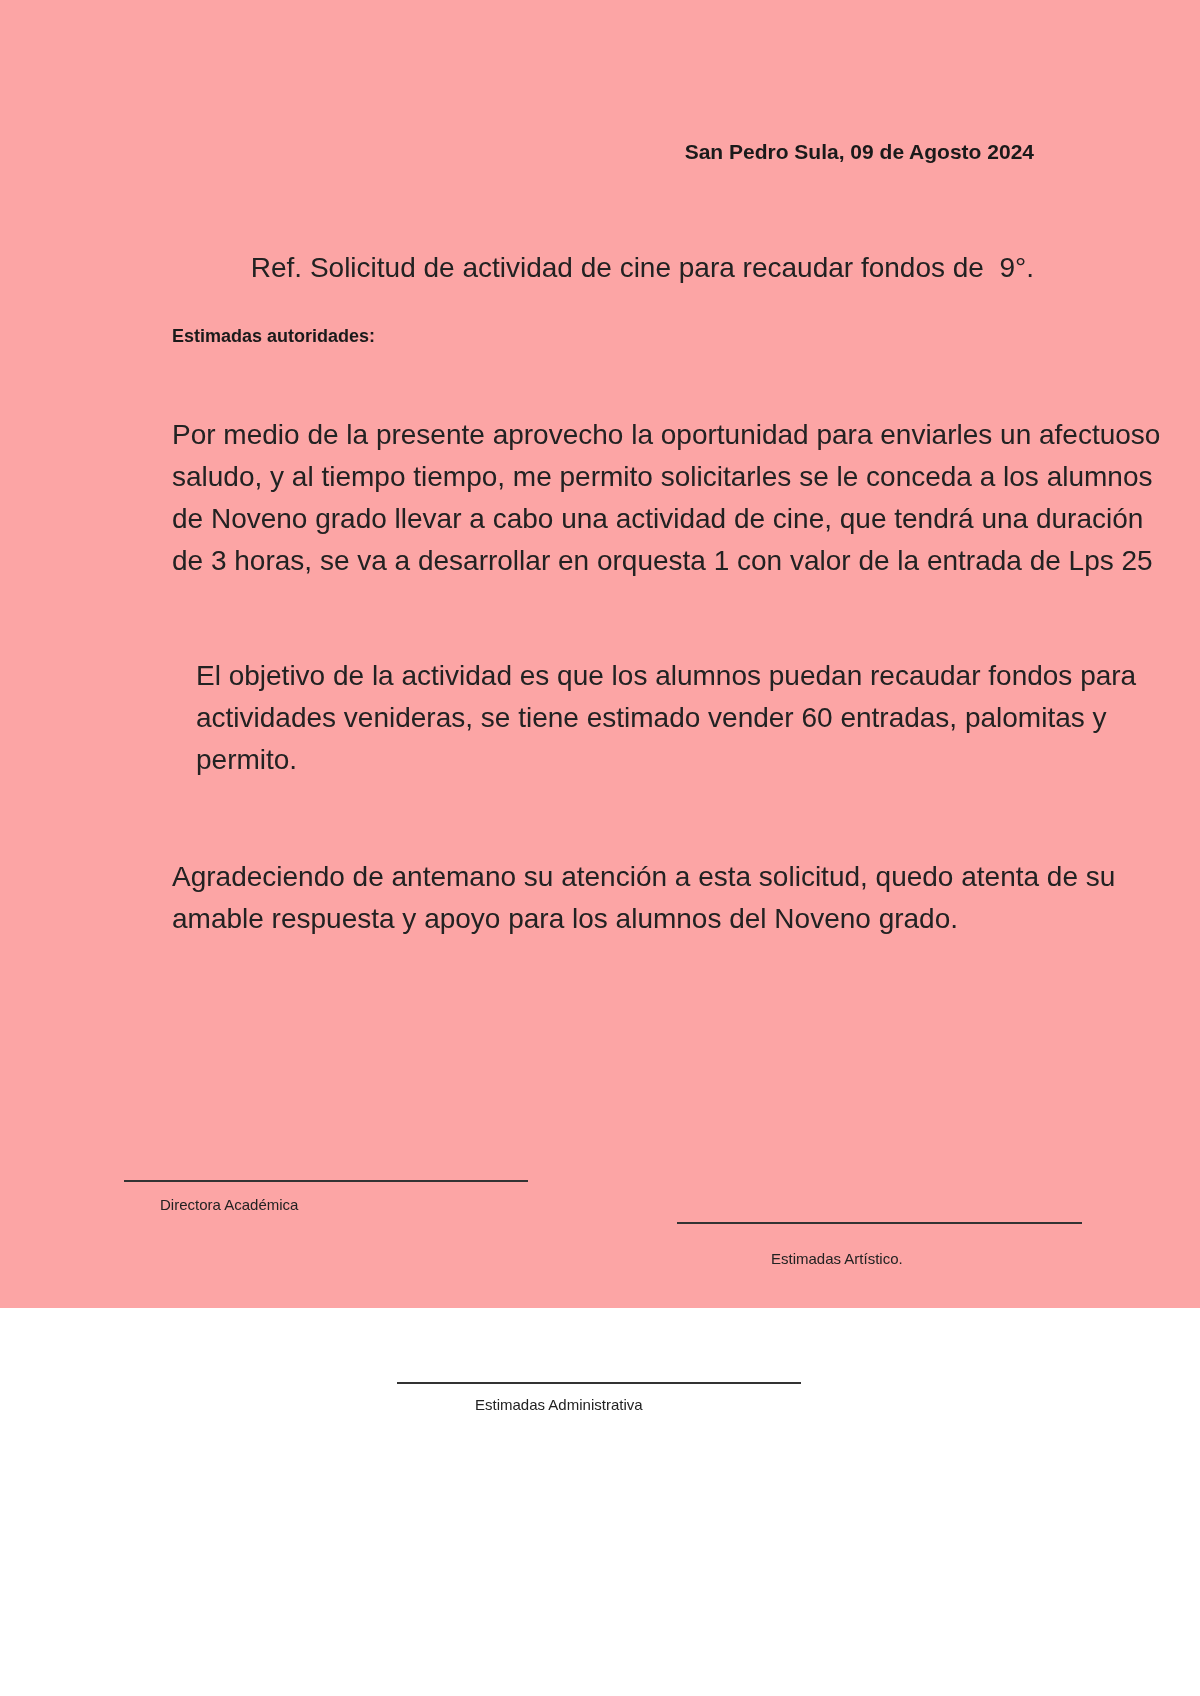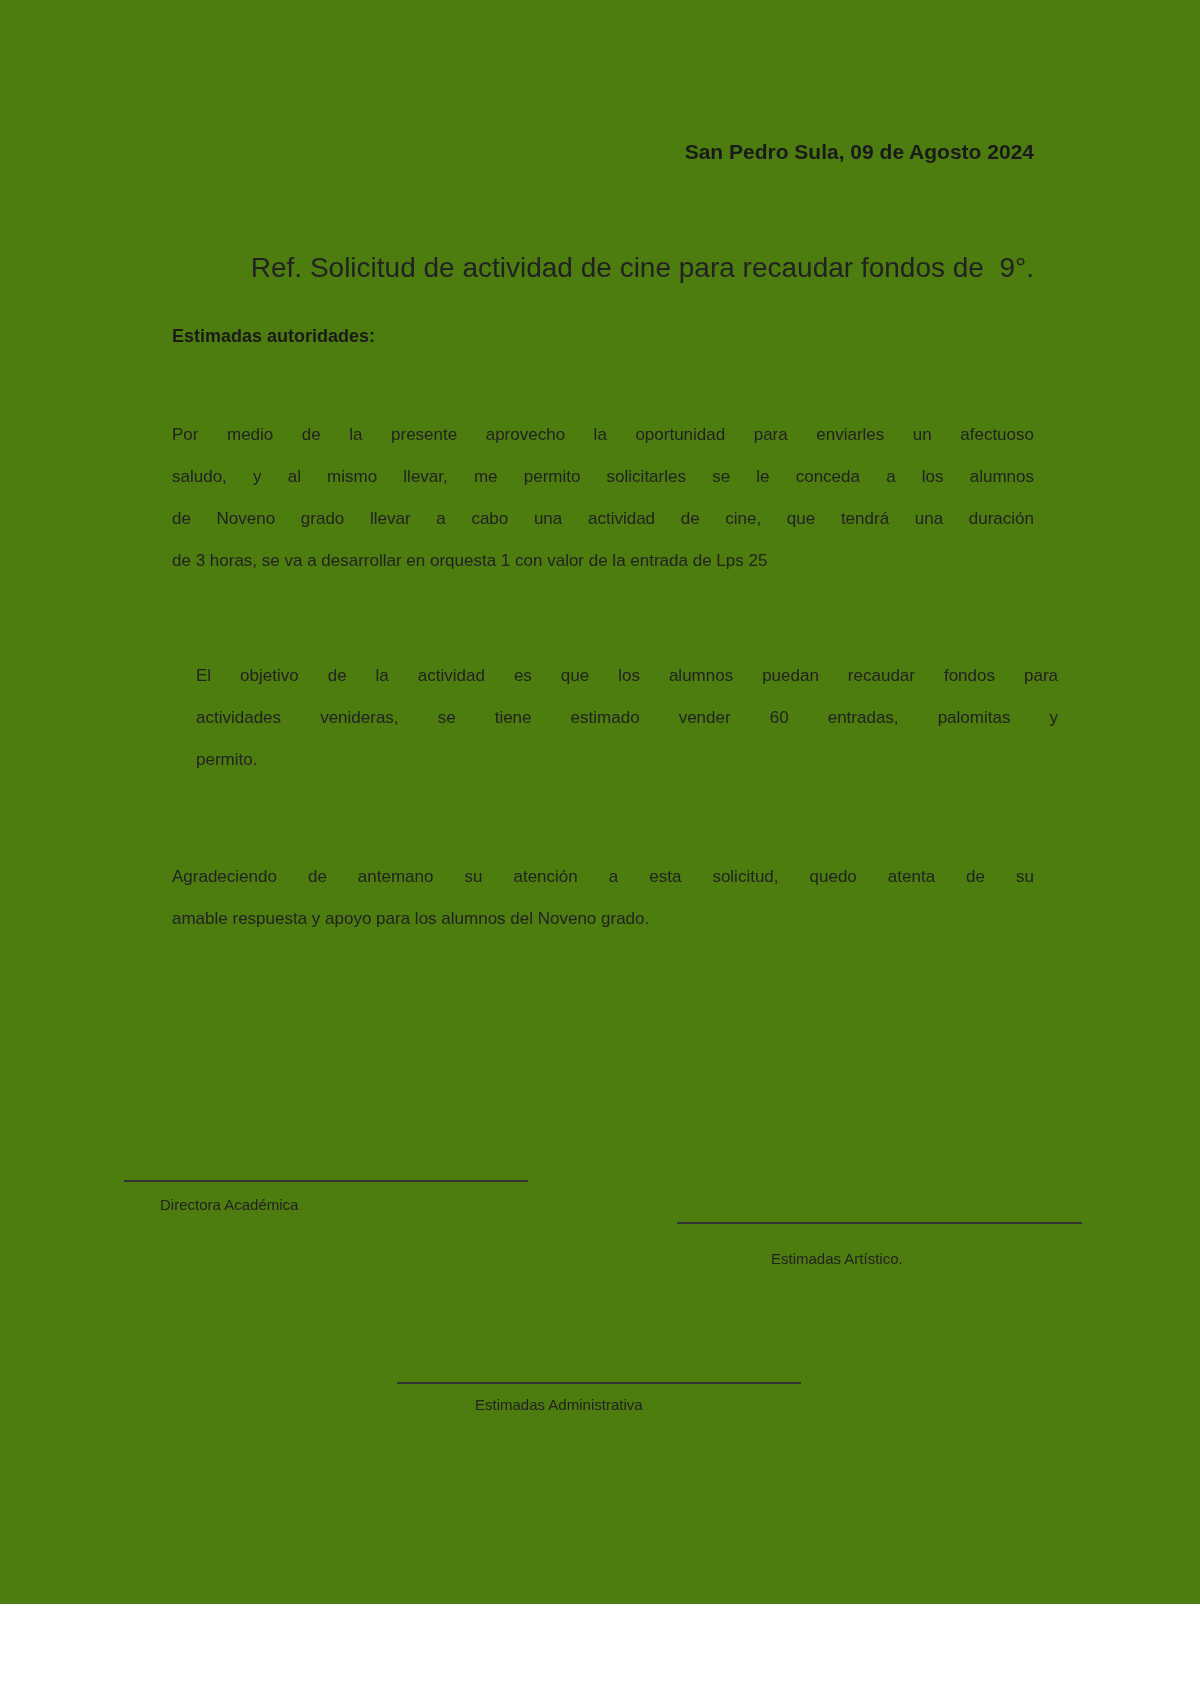--- a/index.html
+++ b/index.html
@@ -11,22 +11,22 @@
       width: 1200px;
       height: 1696px;
       position: relative;
       overflow: hidden;
       font-family: "Liberation Sans", sans-serif;
       color: #1a1a1a;
     }
     .page {
       position: absolute;
       left: 0; top: 0;
-      width: 1200px; height: 1604px;
-      background: #4d7c0f;
+      width: 1200px; height: 1308px;
+      background: #fca5a5;
     }
     .date {
       position: absolute;
       right: 166px;
       top: 140px;
       font-size: 21px;
       font-weight: bold;
       text-align: right;
       white-space: nowrap;
     }
@@ -43,21 +43,21 @@
       position: absolute;
       left: 172px;
       top: 326px;
       font-size: 18px;
       font-weight: bold;
     }
     .para {
       position: absolute;
       left: 172px;
       width: 862px;
-      font-size: 17px;
+      font-size: 28px;
       line-height: 42px;
       text-align: justify;
       color: #222;
     }
     .para.p1 { top: 414px; }
     .para.p2 { top: 655px; margin-left: 24px; }
     .para.p3 { top: 856px; }
     .para .line {
       display: block;
       text-align: justify;
@@ -91,21 +91,21 @@
 <div class="page">
 
   <div class="date">San Pedro Sula, 09 de Agosto 2024</div>
 
   <div class="ref">Ref. Solicitud de actividad de cine para recaudar fondos de  9°.</div>
 
   <div class="salutation">Estimadas autoridades:</div>
 
   <div class="para p1">
     <span class="line">Por medio de la presente aprovecho la oportunidad para enviarles un afectuoso</span>
-    <span class="line">saludo, y al mismo llevar, me permito solicitarles se le conceda a los alumnos</span>
+    <span class="line">saludo, y al tiempo tiempo, me permito solicitarles se le conceda a los alumnos</span>
     <span class="line">de Noveno grado llevar a cabo una actividad de cine, que tendrá una duración</span>
     <span class="line last">de 3 horas, se va a desarrollar en orquesta 1 con valor de la entrada de Lps 25</span>
   </div>
 
   <div class="para p2">
     <span class="line">El objetivo de la actividad es que los alumnos puedan recaudar fondos para</span>
     <span class="line">actividades venideras, se tiene estimado vender 60 entradas, palomitas y</span>
     <span class="line last">permito.</span>
   </div>
 

